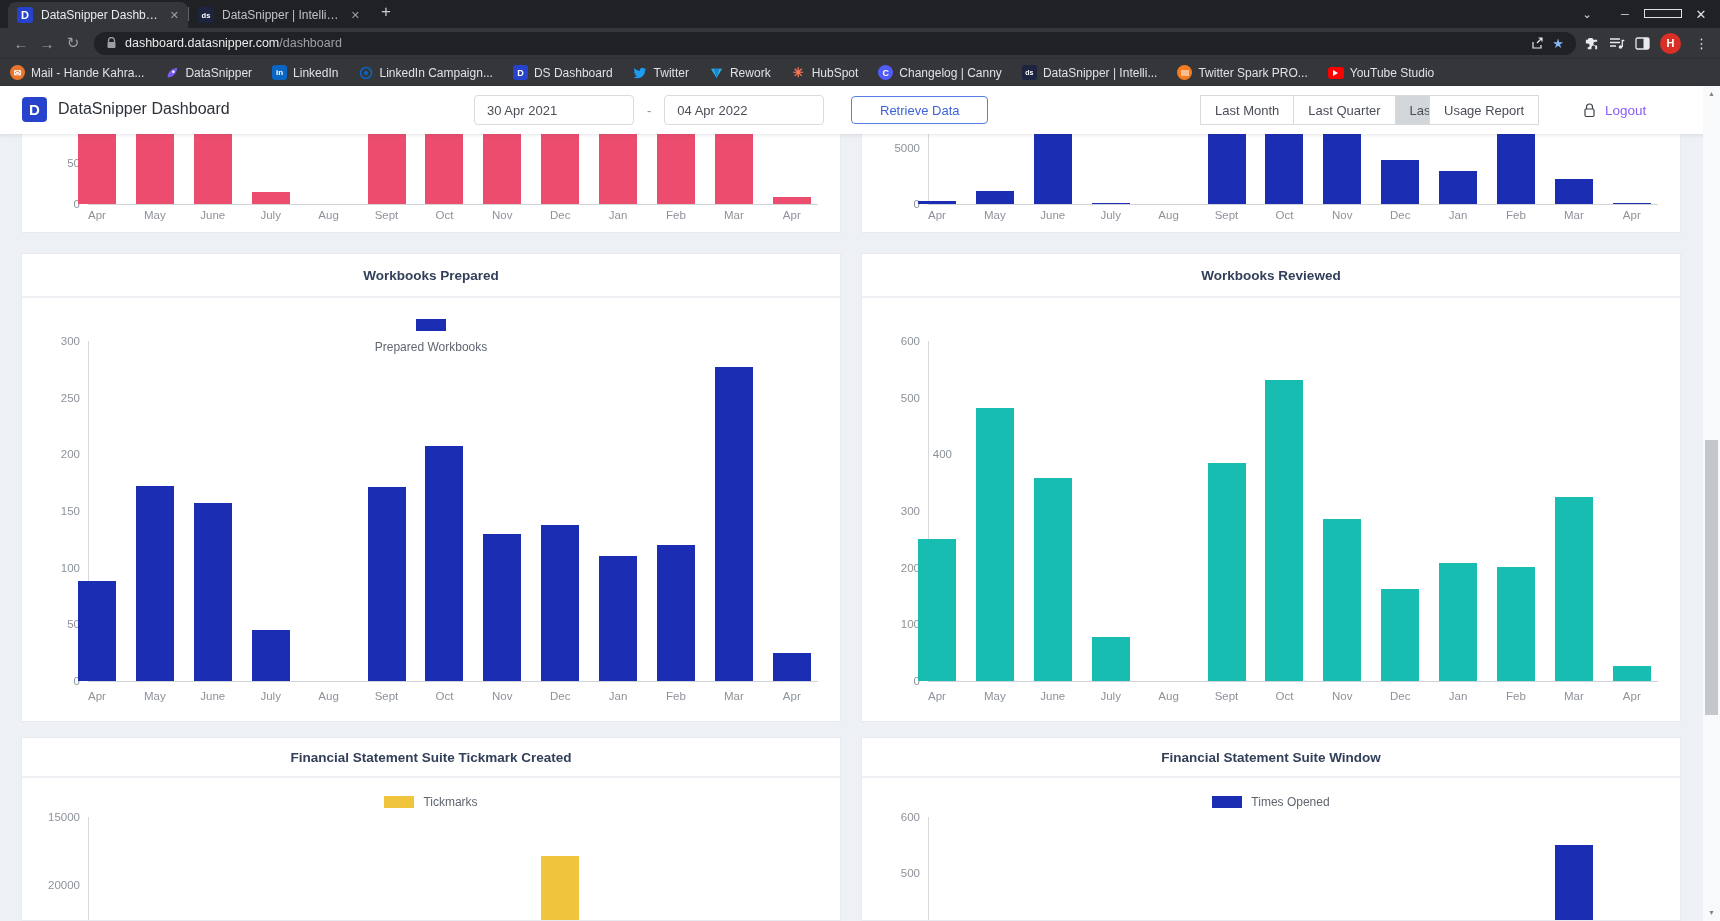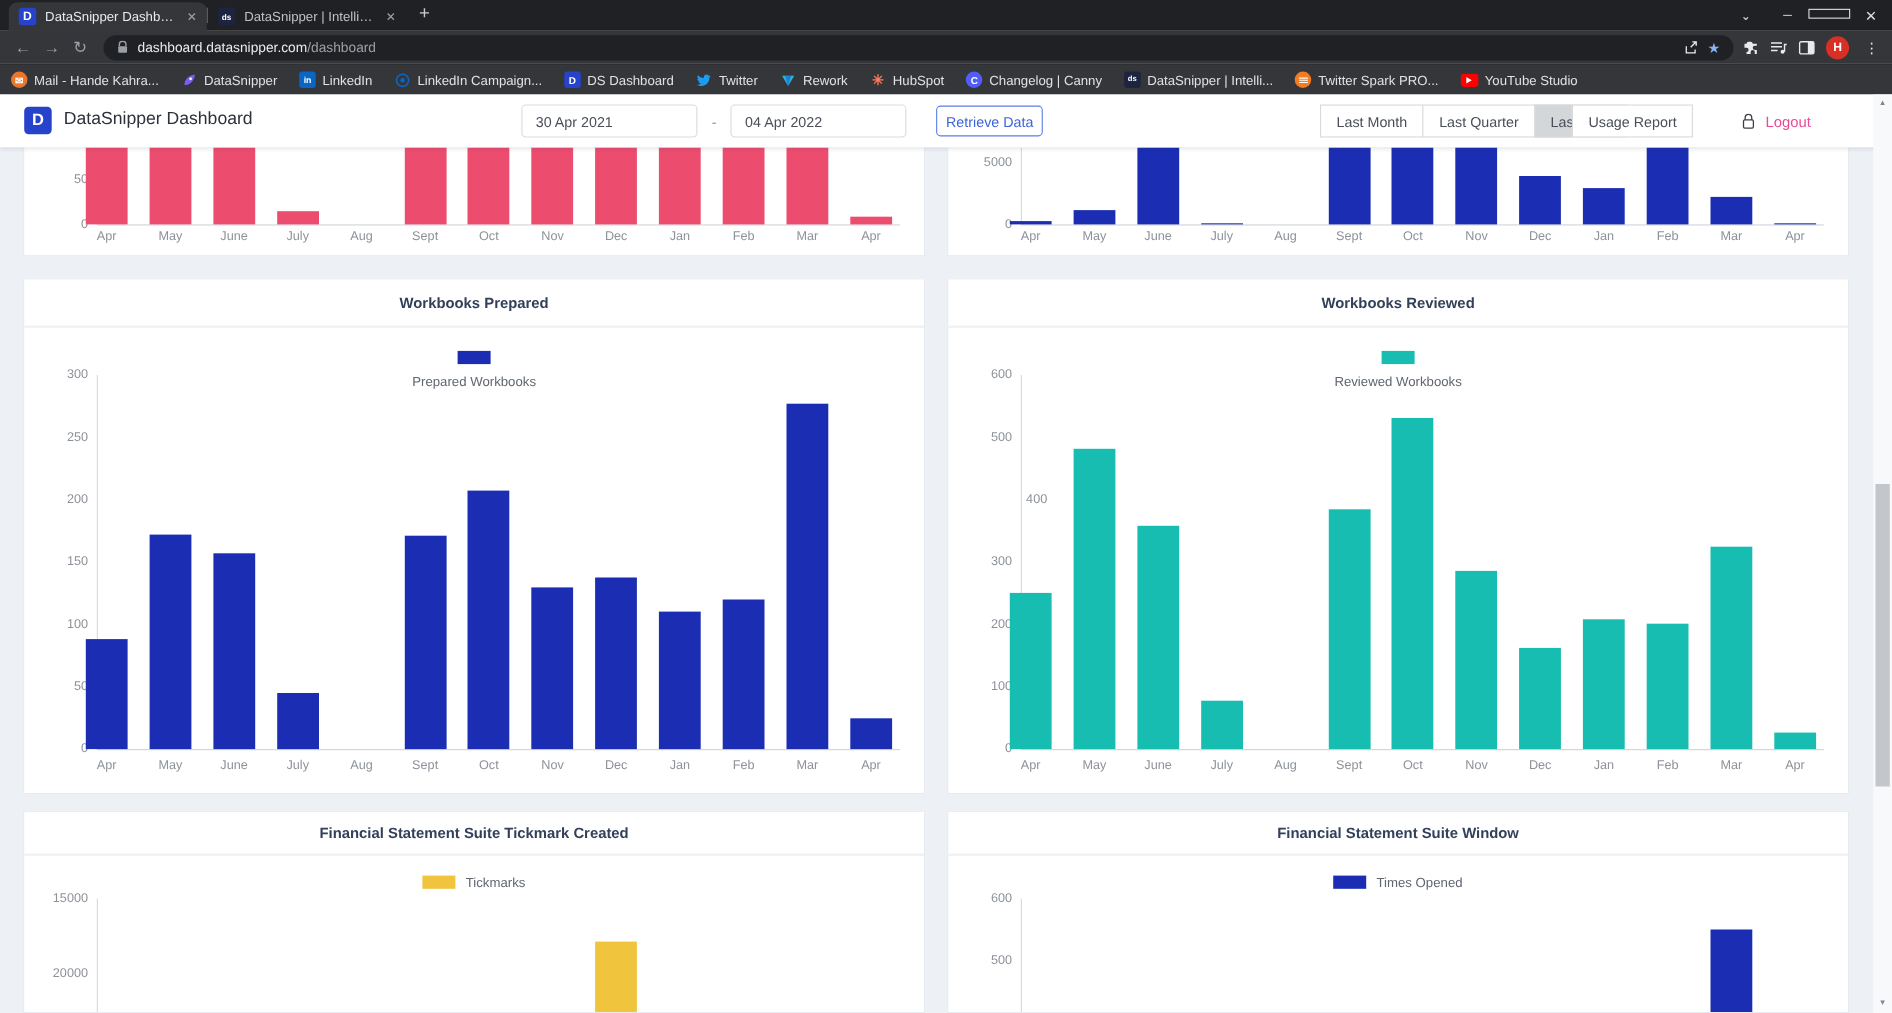--- a/index.html
+++ b/index.html
@@ -37,27 +37,27 @@
   .bm-ico { width:15px; height:15px; border-radius:3px; display:flex; align-items:center; justify-content:center; color:#fff; flex:none; font-weight:bold; }
 
   
   .app { position:absolute; top:86px; left:0; width:1720px; height:835px; background:#edf0f4; }
   .appheader { position:absolute; top:0; left:0; width:1720px; height:48px; background:#fff; box-shadow:0 1px 4px rgba(40,50,70,.12); z-index:5; }
   .logo { position:absolute; left:22px; top:11px; width:25px; height:25px; border-radius:4px; background:#2743cb; color:#fff; font-weight:bold; font-size:15px; display:flex; align-items:center; justify-content:center; }
   .apptitle { position:absolute; left:58px; top:14px; font-size:16px; color:#2c313a; font-weight:500; }
   .dates { position:absolute; left:474px; top:9px; display:flex; align-items:center; gap:13px;border-radius:11px; }
   .dateinput { width:160px; height:30px; border:1px solid #d8dbe0; border-radius:4px; background:#fff; font-size:13px; color:#4b4f57; display:flex; align-items:center; padding-left:12px; }
   .datesep { color:#8a8f98; font-size:13px; }
-  .retrieve { position:absolute; left:851px; top:10px; height:28px; padding:0 8px; border:1px solid #5b7ee5; border-radius:4px; background:#fff; color:#3d63da; font-size:13px; display:flex; align-items:center; }
+  .retrieve { position:absolute; left:851px; top:10px; height:28px; padding:0 28px; border:1px solid #5b7ee5; border-radius:4px; background:#fff; color:#3d63da; font-size:13px; display:flex; align-items:center; }
   .ranges { position:absolute; left:1200px; top:9px; display:flex; }
   .rbtn { height:30px; padding:0 14px; background:#fff; border:1px solid #d9d9d9; color:#4a4e57; font-size:13px; display:flex; align-items:center; margin-left:-1px; }
   .rbtn:first-child { margin-left:0; }
   .rbtn.active { background:#d4d7da; }
   .usage { position:absolute; left:1429px; top:9px; height:30px; padding:0 14px; background:#fff; border:1px solid #d9d9d9; color:#4a4e57; font-size:13px; display:flex; align-items:center; }
-  .logout { position:absolute; left:1583px; top:9px; height:30px; display:flex; align-items:center; gap:9px; color:#ec4899; font-size:13.5px; }
+  .logout { position:absolute; left:1583px; top:9px; height:30px; display:flex; align-items:center; gap:9px; color:#8b5cf6; font-size:13.5px; }
 
   .card { position:absolute; width:820px; background:#fff; border:1px solid #e7eaee; overflow:hidden; }
   .card.cleft { left:21px; } .card.cright { left:861px; }
   .card.row1 { top:48px; height:99px; border-top:none; }
   .card.row2 { top:167px; height:469px; }
   .card.row3 { top:651px; height:184px; }
   .card-header { height:44px; border-bottom:2px solid #eef0f3; display:flex; align-items:center; justify-content:center; font-weight:bold; font-size:13.5px; color:#33405a; }
   .row3 .card-header { height:40px; }
   .legend-row { position:absolute; left:0; right:0; display:flex; align-items:center; justify-content:center; gap:9px; font-size:12px; color:#5f6670; }
   .row2 .legend-row { top:65px;flex-direction:column; }
@@ -343,24 +343,20 @@
         <div class="mlabel" style="left: 456.3px; top: 436px;">Nov</div>
         <div class="mlabel" style="left: 514.2px; top: 436px;">Dec</div>
         <div class="mlabel" style="left: 572.1px; top: 436px;">Jan</div>
         <div class="mlabel" style="left: 630px; top: 436px;">Feb</div>
         <div class="mlabel" style="left: 687.9px; top: 436px;">Mar</div>
         <div class="mlabel" style="left: 745.8px; top: 436px;">Apr</div>
       </div>
   </div>
   <div class="card row2 cright">
     <div class="card-header">Workbooks Reviewed</div>
-    <div class="legend-row">
-      <span class="legend-swatch" style="background: rgb(22, 189, 176);"></span>
-      <span>Reviewed Workbooks</span>
-    </div>
     <div class="plot">
         <div class="tick" style="top: 81px;">600</div>
         <div class="tick" style="top: 137.667px;">500</div>
         <div class="tick" style="top: 194.333px; margin-left: 32px;">400</div>
         <div class="tick" style="top: 251px;">300</div>
         <div class="tick" style="top: 307.667px;">200</div>
         <div class="tick" style="top: 364.333px;">100</div>
         <div class="tick" style="top: 421px;">0</div>
         <div class="vaxis" style="top: 87px; height: 340px;"></div>
         <div class="hbase" style="top: 427px;"></div>

